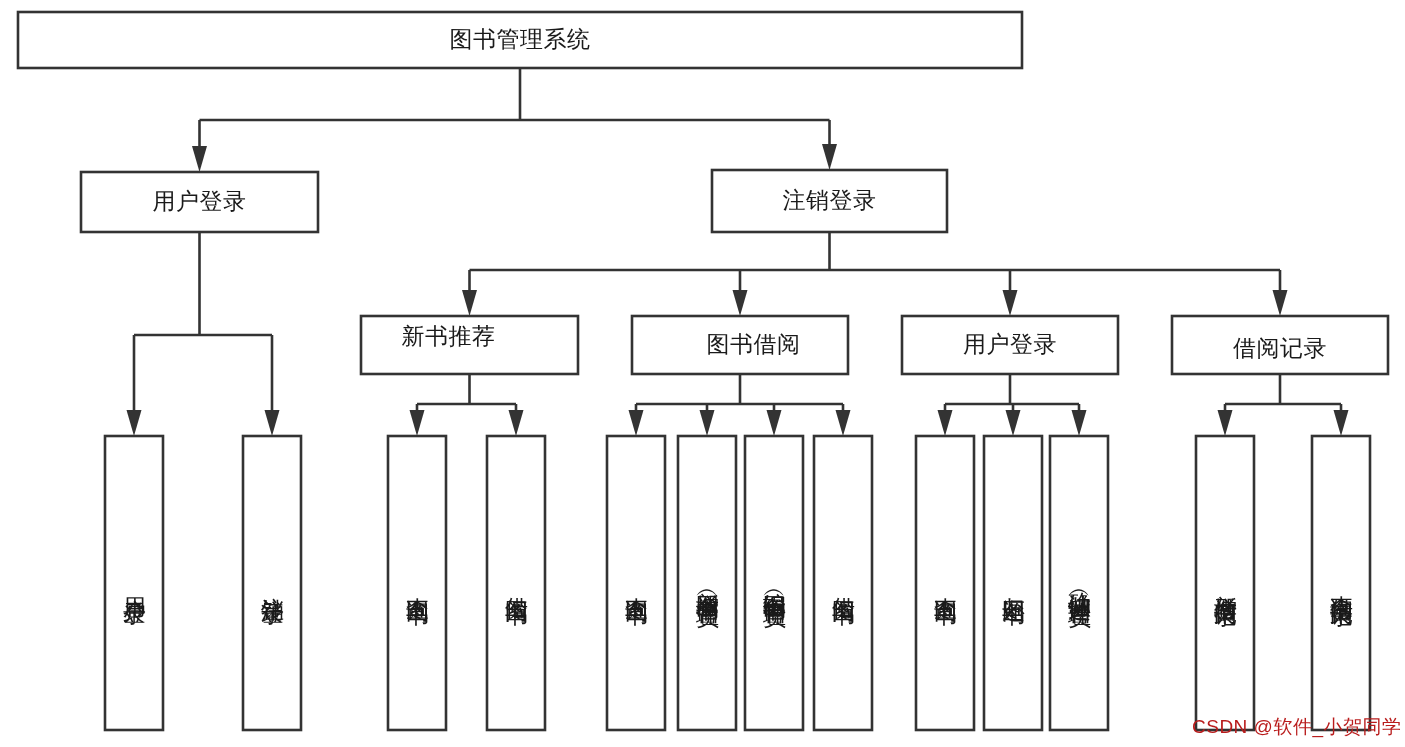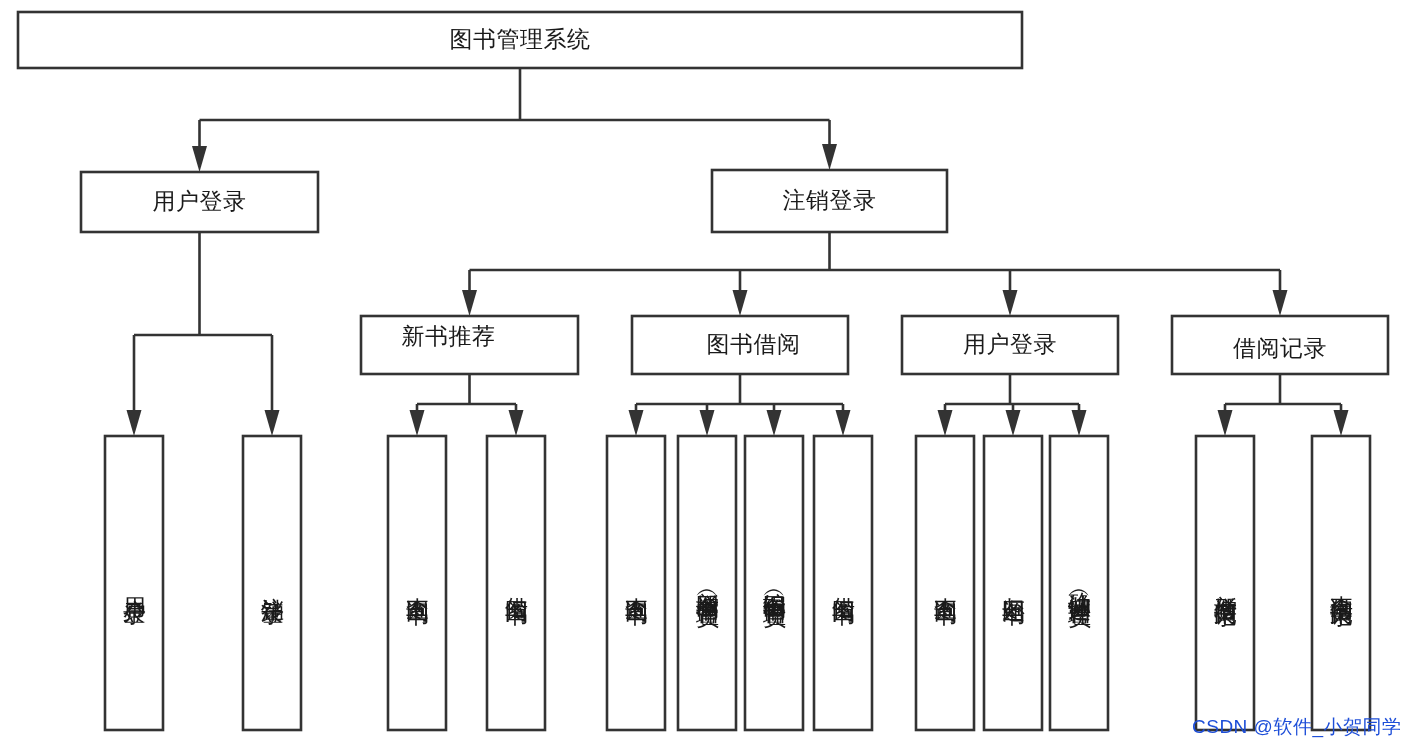--- a/index.html
+++ b/index.html
@@ -186,14 +186,14 @@
       <div class="node-label vertical" style="left: 607px; top: 436px; width: 58px; height: 294px;">查询图书</div>
       <div class="node-label vertical" style="left: 678px; top: 436px; width: 58px; height: 294px;">新增图书（管理员）</div>
       <div class="node-label vertical" style="left: 745px; top: 436px; width: 58px; height: 294px;">编辑图书（管理员）</div>
       <div class="node-label vertical" style="left: 814px; top: 436px; width: 58px; height: 294px;">借阅图书</div>
       <div class="node-label vertical" style="left: 916px; top: 436px; width: 58px; height: 294px;">查询图书</div>
       <div class="node-label vertical" style="left: 984px; top: 436px; width: 58px; height: 294px;">归还图书</div>
       <div class="node-label vertical" style="left: 1050px; top: 436px; width: 58px; height: 294px;">确认归还（管理员）</div>
       <div class="node-label vertical" style="left: 1196px; top: 436px; width: 58px; height: 294px;">新增借阅记录</div>
       <div class="node-label vertical" style="left: 1312px; top: 436px; width: 58px; height: 294px;">查询借阅记录</div>
     </div>
-  <div class="watermark" style="left: 1192px; top: 714px; color: #1d4ed8;">CSDN @软件_小贺同学</div>
+  <div class="watermark" style="left: 1192px; top: 714px; color: #b91c1c;">CSDN @软件_小贺同学</div>
 </div>
 
 </body></html>

